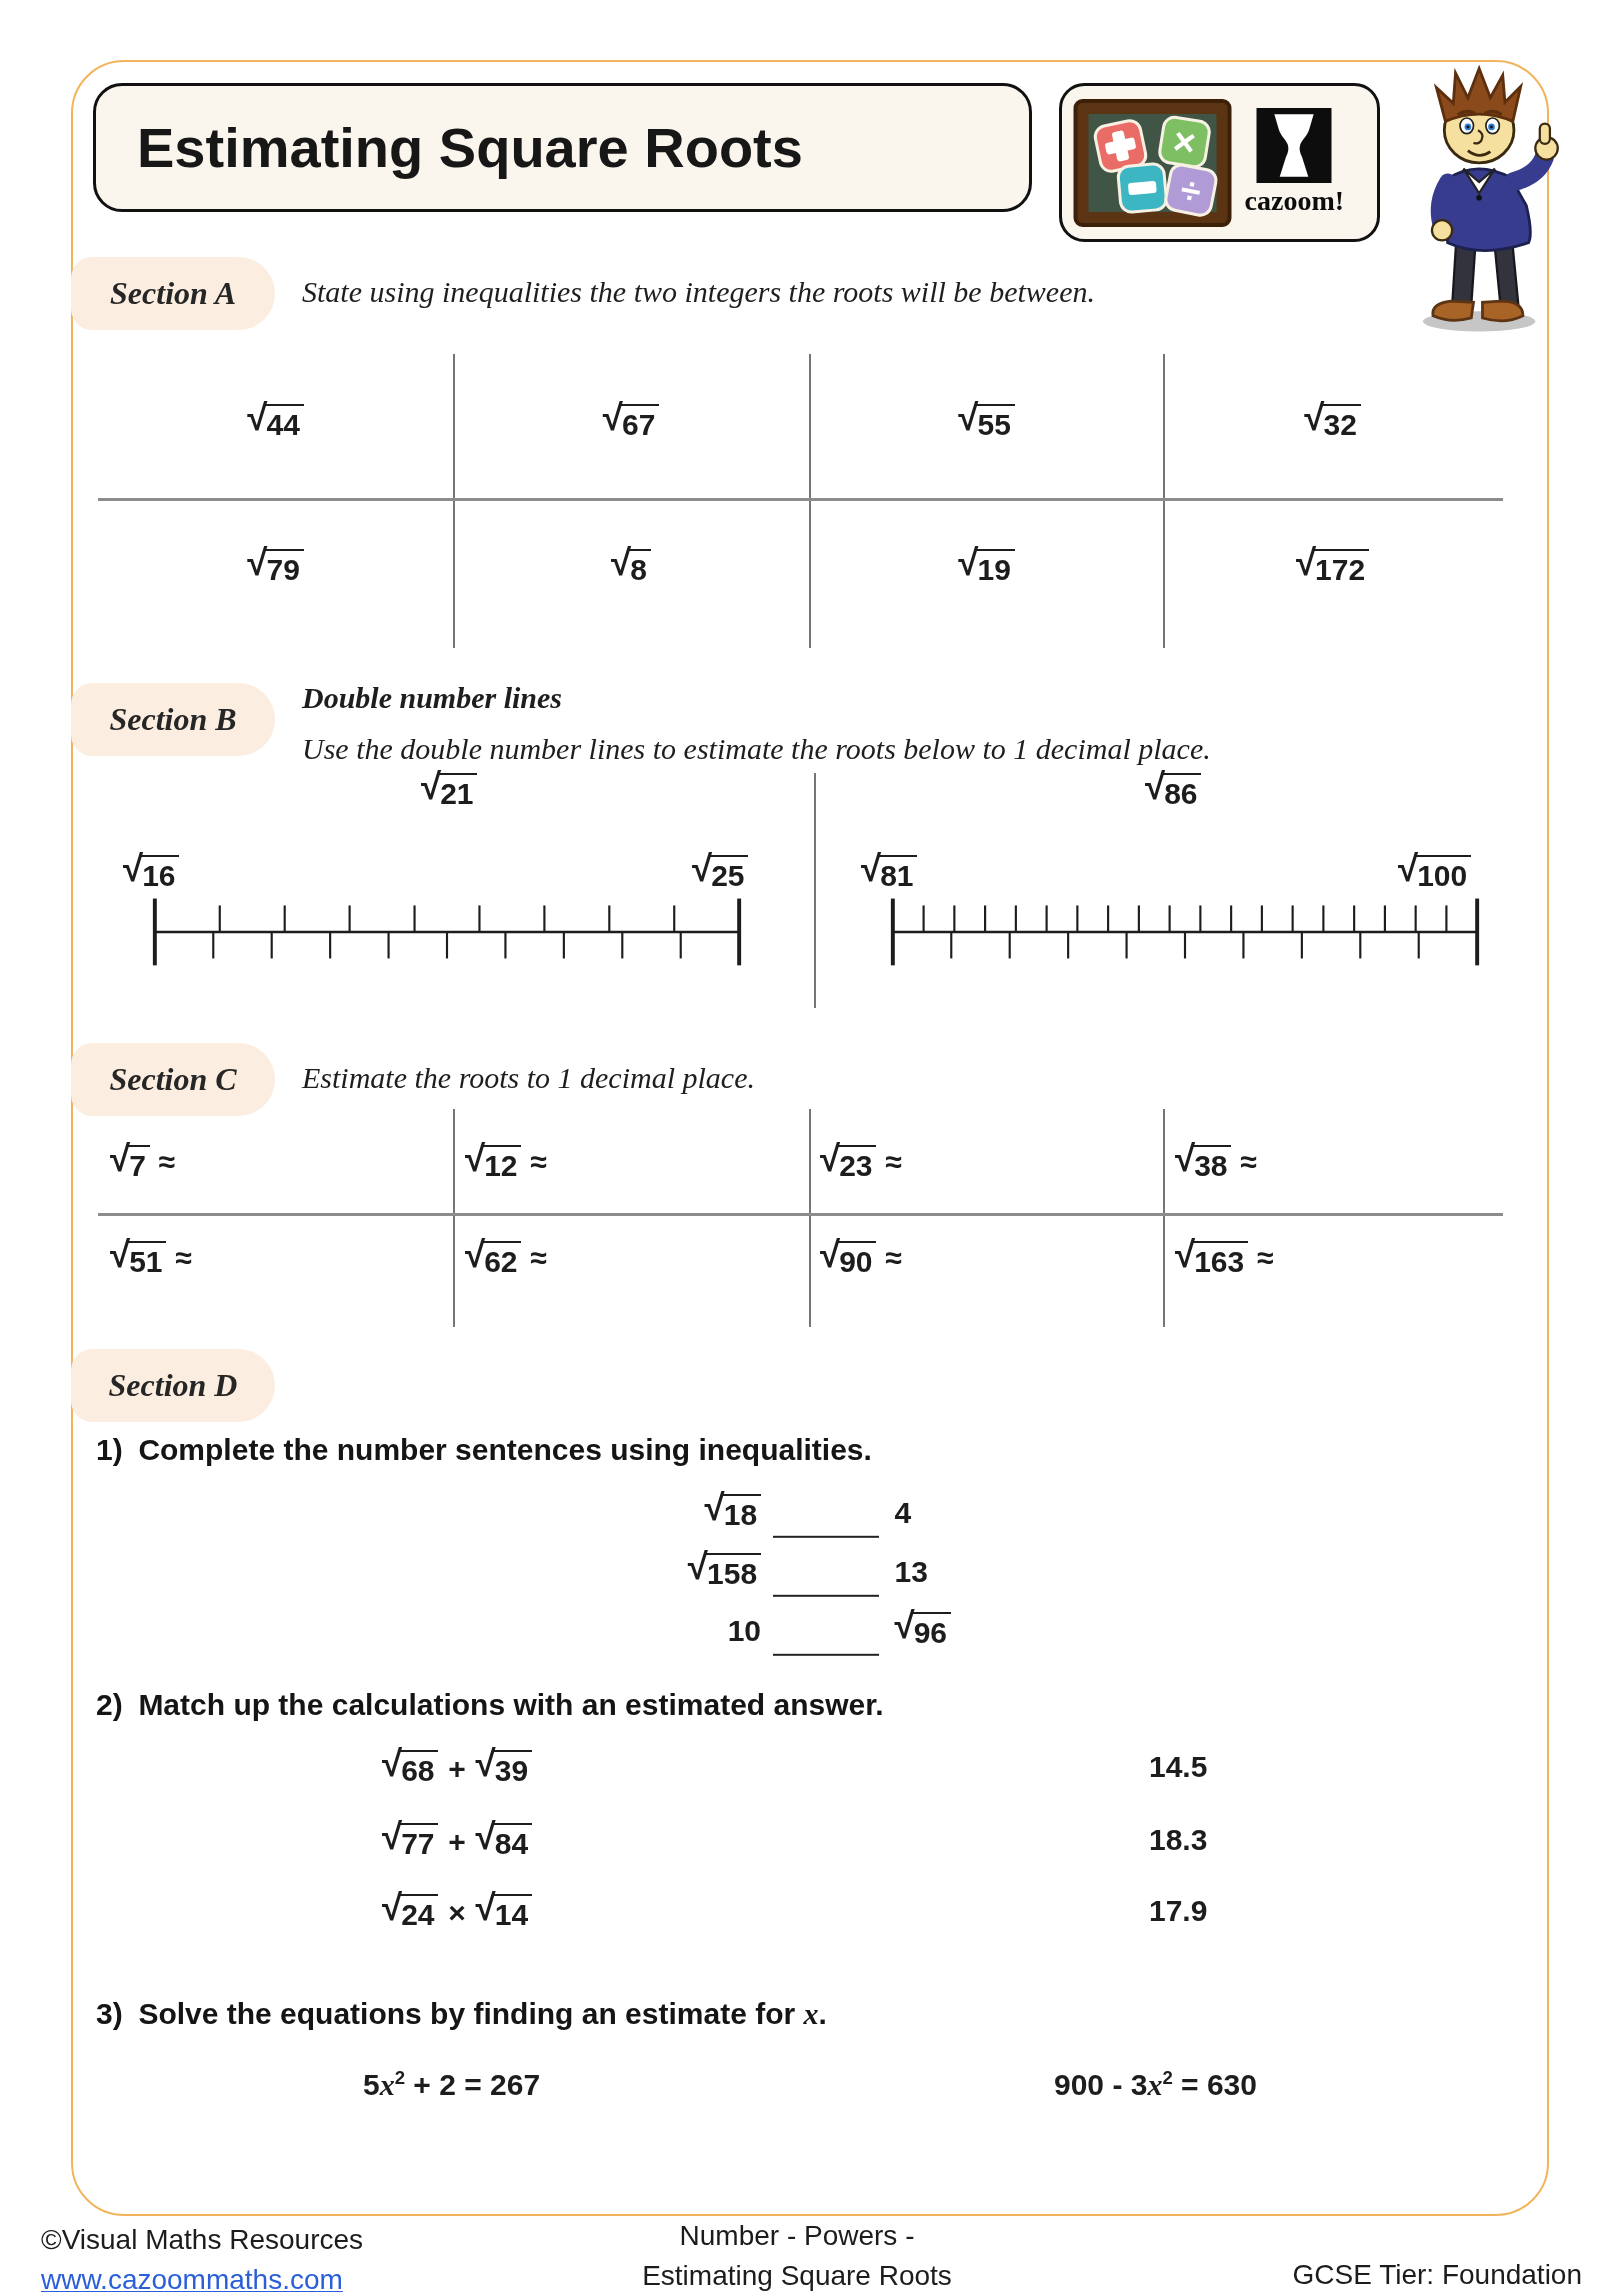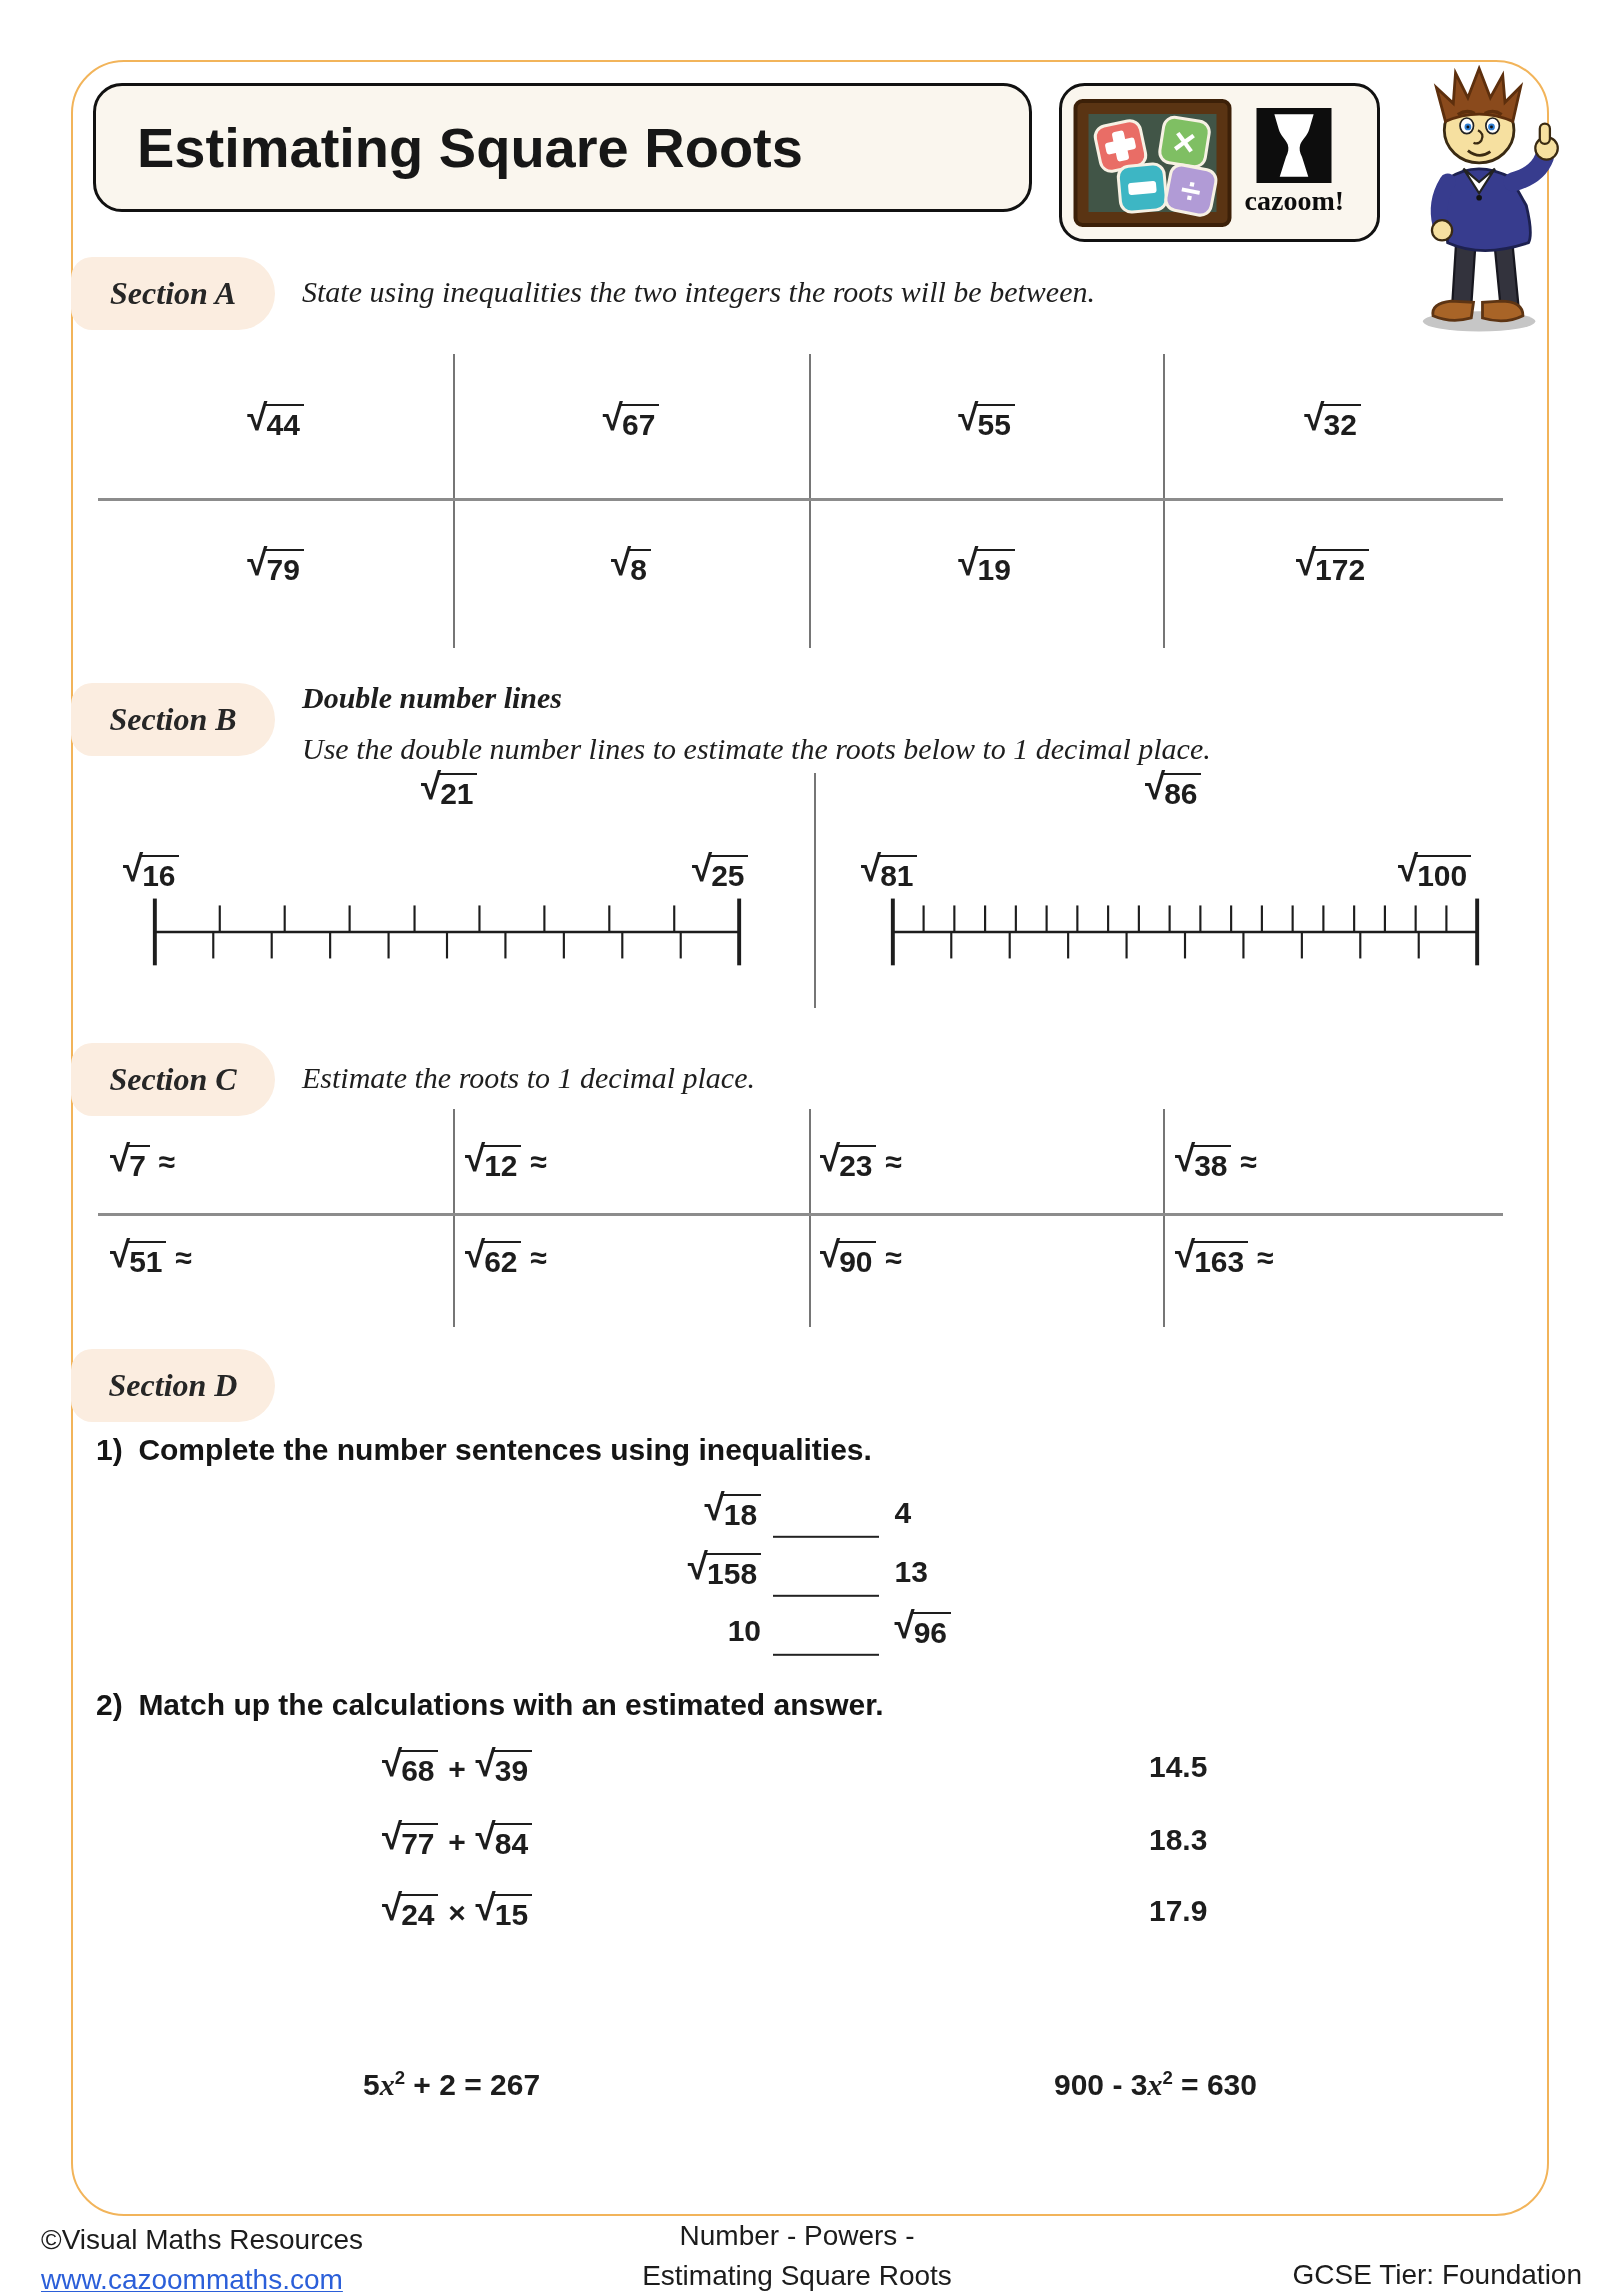--- a/index.html
+++ b/index.html
@@ -434,26 +434,29 @@
   </div>
   <div class="q2-row" style="top:1878px">
     <span class="q2-calc">
       <span class="root mathtxt">
           <span class="rad">√</span>
           <span class="vinc">24</span>
         </span>
       <span class="op mathtxt">×</span>
       <span class="root mathtxt">
           <span class="rad">√</span>
-          <span class="vinc">15</span>
+          <span class="vinc">14</span>
         </span>
     </span>
     <span class="q2-ans">17.9</span>
   </div>
 
+  <div class="q-head" style="left:96px;top:1981px">
+    <span>3)</span><span class="gap"></span><span>Solve the equations by finding an estimate for </span><span class="var">x</span><span>.</span>
+  </div>
 
   <div class="eq" style="left:363px;top:2051px">
     <span>5</span><span class="var">x</span><sup>2</sup><span> + 2 = 267</span>
   </div>
   <div class="eq" style="left:1054px;top:2051px">
     <span>900 - 3</span><span class="var">x</span><sup>2</sup><span> = 630</span>
   </div>
 
   <div class="footer-left">
     <div>©Visual Maths Resources</div>

